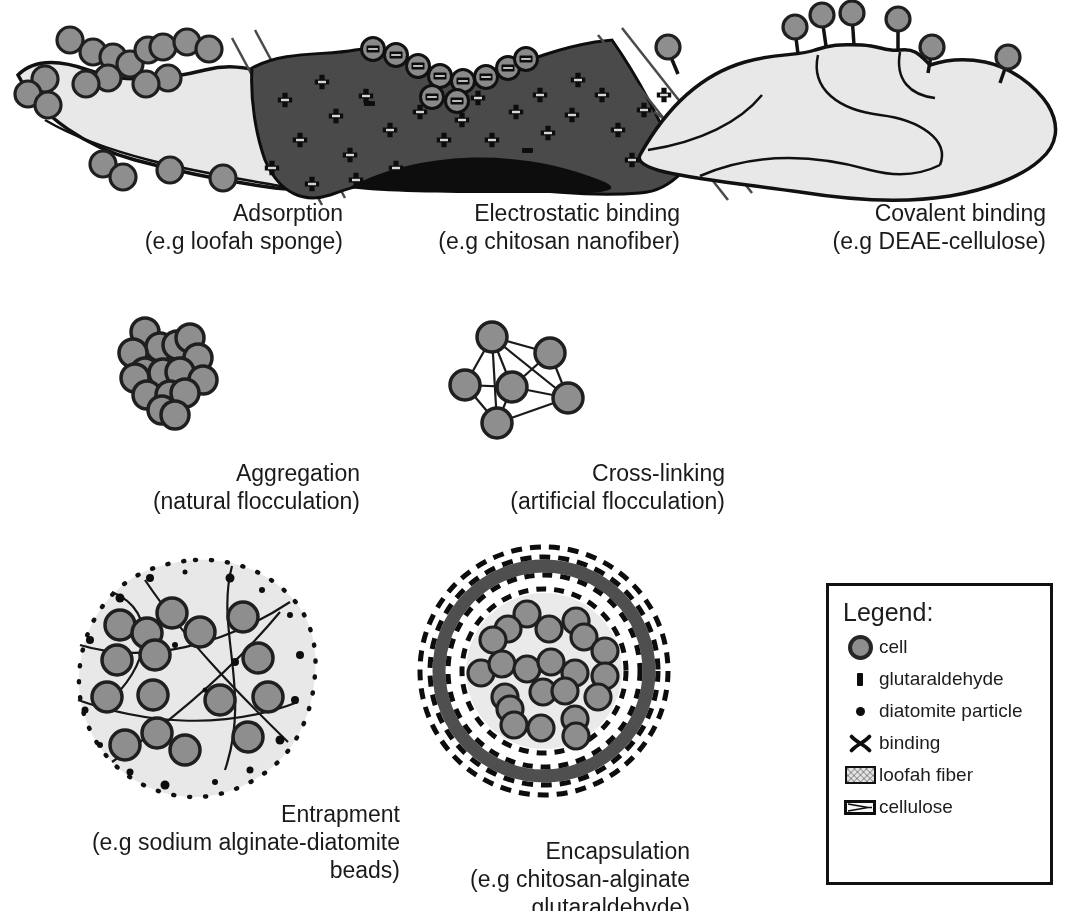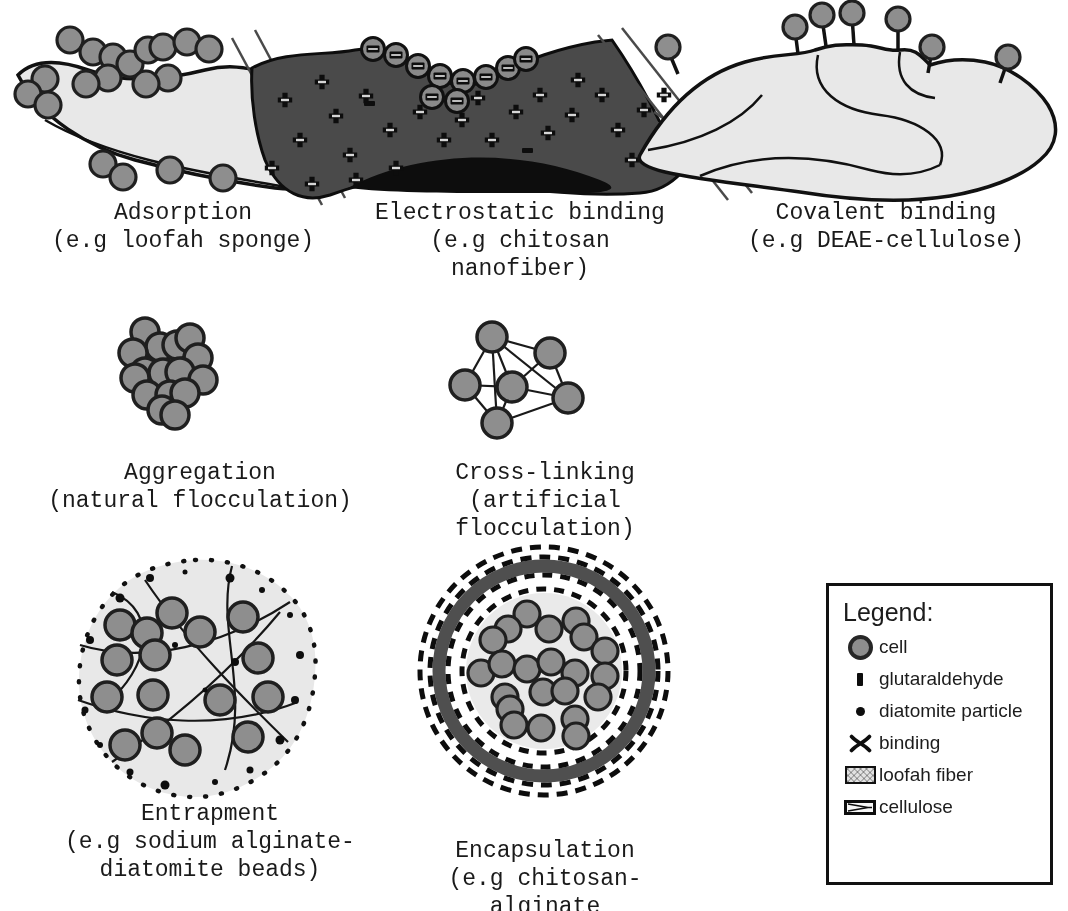--- a/index.html
+++ b/index.html
@@ -1,21 +1,21 @@
 <!DOCTYPE html>
 <html><head>
 <meta charset="utf-8">
 <style>
   html,body{margin:0;padding:0;background:#ffffff;}
   #stage{
     position:relative;width:1068px;height:911px;background:#ffffff;
     font-family:"Liberation Sans", sans-serif;color:#1c1c1c;overflow:hidden;
   }
   #art{position:absolute;left:0;top:0;}
-  .caption{position:absolute;text-align:center;font-size:23px;line-height:28px;color:#1a1a1a;font-family:Liberation Mono, monospace;}
+  .caption{position:absolute;text-align:right;font-size:23px;line-height:28px;color:#1a1a1a;}
   .cap-title{font-weight:400;}
   .cap-sub{font-weight:400;}
   
   #legend{
     position:absolute;left:826px;top:583px;width:227px;height:302px;
     border:3px solid #111;background:#fff;box-sizing:border-box;padding:10px 20px 6px 12px;
   }
   #legend .legend-title{font-size:25px;margin:2px 0 8px 2px;}
   .legend-row{display:flex;align-items:center;margin-bottom:8px;height:24px;}
   .legend-icon{width:38px;display:flex;justify-content:center;align-items:center;flex:0 0 38px;}
@@ -315,21 +315,21 @@
     <div class="cap-sub">(e.g DEAE-cellulose)</div>
   </div>
   <div class="caption" style="left:360px;top:199px;width:320px;">
     <div class="cap-title">Electrostatic binding</div>
     <div class="cap-sub">(e.g chitosan nanofiber)</div>
   </div>
   <div class="caption" style="left:40px;top:459px;width:320px;">
     <div class="cap-title">Aggregation</div>
     <div class="cap-sub">(natural flocculation)</div>
   </div>
-  <div class="caption" style="left:385px;top:459px;width:320px;">
+  <div class="caption" style="left:405px;top:459px;width:320px;">
     <div class="cap-title">Cross-linking</div>
     <div class="cap-sub">(artificial flocculation)</div>
   </div>
   <div class="caption" style="left:20px;top:800px;width:380px;">
     <div class="cap-title">Entrapment</div>
     <div class="cap-sub">(e.g sodium alginate-diatomite beads)</div>
   </div>
   <div class="caption" style="left:400px;top:813px;width:290px;margin-top:24px;">
     <div class="cap-title">Encapsulation</div>
     <div class="cap-sub">(e.g chitosan-alginate glutaraldehyde)</div>

